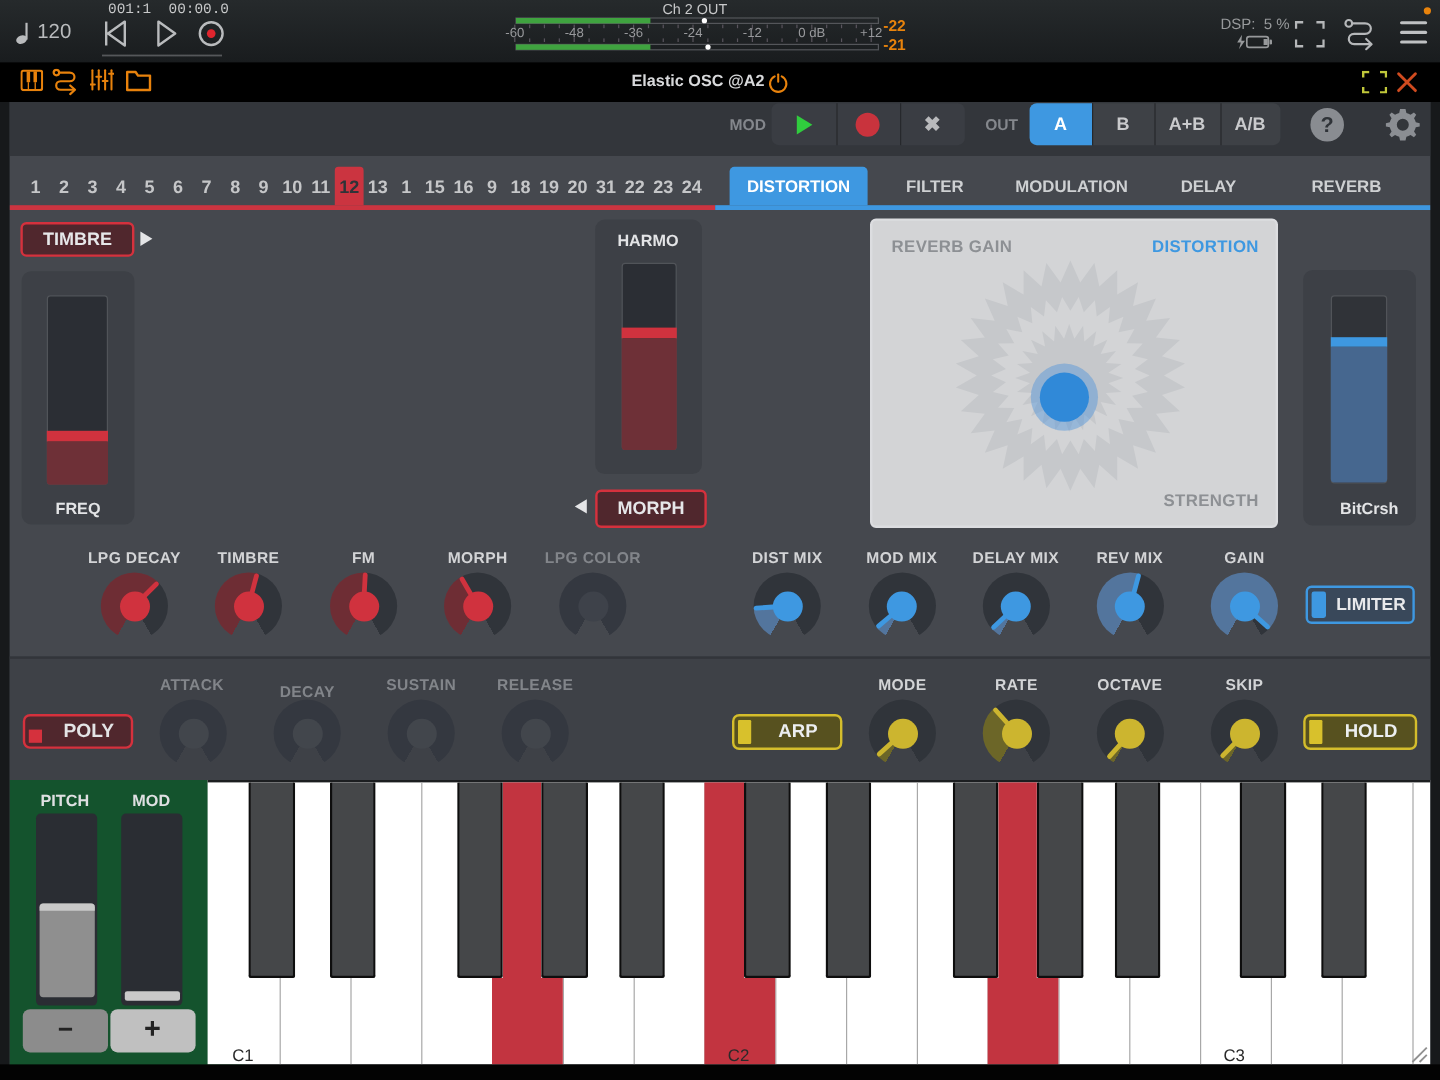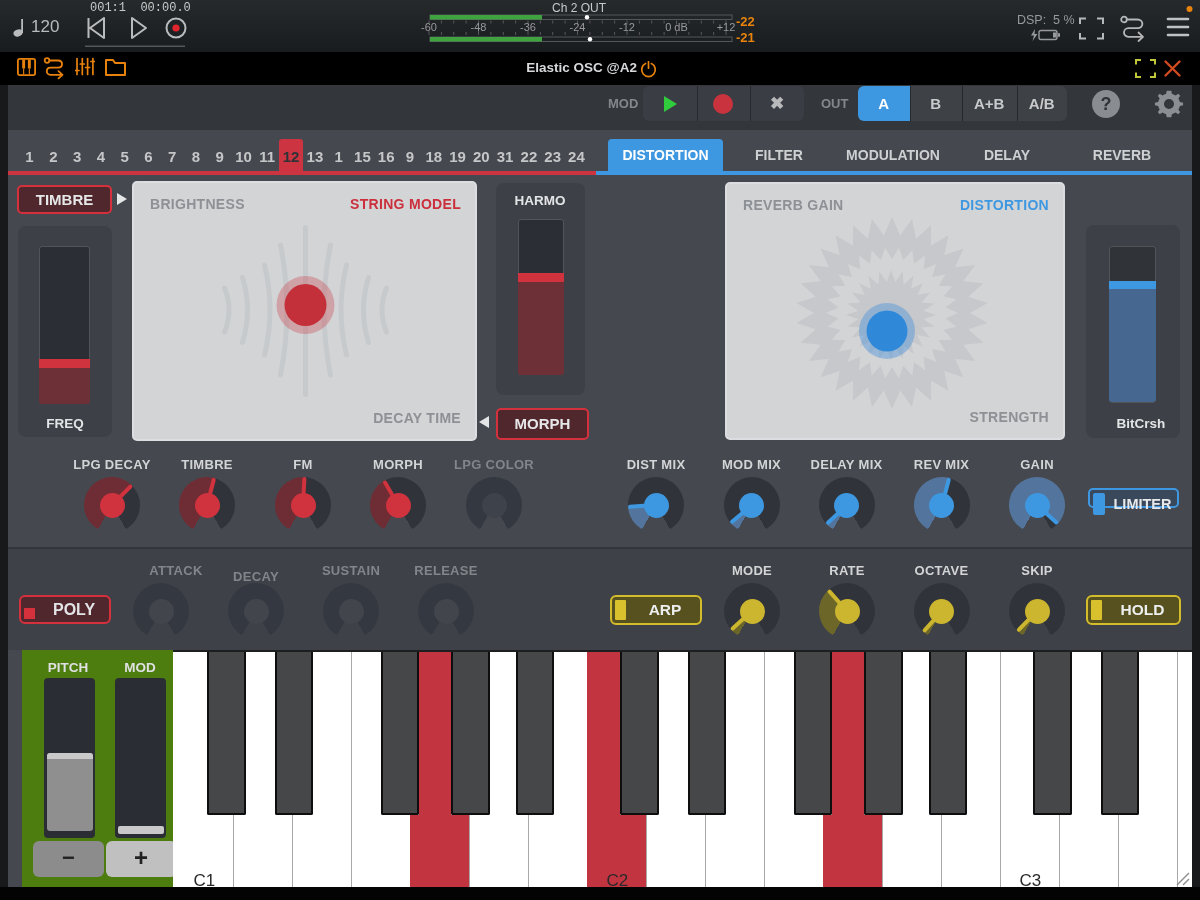--- a/index.html
+++ b/index.html
@@ -58,24 +58,24 @@
 .klab { position:absolute; width:140px; text-align:center; font-size:13px; font-weight:bold; color:#d3d4d6; letter-spacing:.3px; }
 .klabd { position:absolute; width:140px; text-align:center; font-size:13px; font-weight:bold; color:#82858a; letter-spacing:.3px; }
 
 #row2 { position:absolute; left:0; top:462px; width:1184px; height:103px; background:#3e4147; border-top:2px solid #32353a; }
 
 
 #kbd { position:absolute; left:165px; top:565px; width:1019px; height:237px; background:#fff; border-top:2.5px solid #1c1e20; }
 .wksep { position:absolute; top:0; width:1px; height:237px; background:#a8a8a8; }
 .bk { position:absolute; top:0; height:163px; background:#454749; border:2px solid #0e0e0e; border-top:none; border-radius:0 0 2px 2px; }
 .pressed { position:absolute; background:#c23440; }
-.clab { position:absolute; top:219px; width:30px; font-size:17px; color:#2a2a2a; }
-
-
-#wheels { position:absolute; left:0; top:565px; width:196px; height:238px; background:#4d7c0f;margin-left:14px; }
+.clab { position:absolute; top:219px; width:30px; font-size:14px; color:#2a2a2a; }
+
+
+#wheels { position:absolute; left:0; top:565px; width:196px; height:238px; background:#14532d; }
 .wlab { position:absolute; top:10px; width:60px; text-align:center; font-size:13.5px; font-weight:bold; color:#dfe0e2; }
 .wtrack { position:absolute; top:28px; width:51px; height:160px; background:#2a2d33; border-radius:4px; }
 .pmbtn { position:absolute; top:191px; width:71px; height:36px; border-radius:6px; text-align:center; color:#222; }
 
 #botstrip { position:absolute; left:0; top:887px; width:1200px; height:13px; background:#030303; }
 </style></head>
 <body>
 <div id="stage">
 
 <div id="topbar">
@@ -304,38 +304,20 @@
 
   <div class="rbtn" style="left:9px;top:100px;width:95px;height:29px;line-height:25px">TIMBRE</div>
   <div class="tri" style="left:109px;top:108px;border-top:6.5px solid transparent;border-bottom:6.5px solid transparent;border-left:10px solid #e4e5e7"></div>
 
   <div class="fpanel" style="left:10px;top:141px;width:94px;height:211px"></div>
   <div class="ftrack" style="left:31px;top:161px;width:51px;height:158px"></div>
   <div class="abs" style="left:31px;top:274px;width:51px;height:9px;background:#d0323e"></div>
   <div class="abs" style="left:31px;top:283px;width:51px;height:36px;background:#6e3037;border-radius:0 0 3px 3px"></div>
   <div class="flab" style="left:22px;top:331px;width:70px">FREQ</div>
 
-  <div class="pad" style="left:124px;top:96px;width:345px;height:260px;border:2px solid #dcdde0">
-    <svg width="341" height="256" viewBox="0 0 341 256" style="position:absolute;left:0;top:0">
-      <rect x="169" y="42" width="5" height="172" rx="2.5" fill="#c7cacc"></rect>
-      <path d="M 146.5 62.0 Q 159.5 127.0 146.5 192.0" stroke="#c7cacc" stroke-width="5" fill="none" stroke-linecap="round"></path>
-<path d="M 196.5 62.0 Q 183.5 127.0 196.5 192.0" stroke="#c7cacc" stroke-width="5" fill="none" stroke-linecap="round"></path>
-<path d="M 130.5 82.0 Q 141.5 127.0 130.5 172.0" stroke="#c7cacc" stroke-width="5" fill="none" stroke-linecap="round"></path>
-<path d="M 212.5 82.0 Q 201.5 127.0 212.5 172.0" stroke="#c7cacc" stroke-width="5" fill="none" stroke-linecap="round"></path>
-<path d="M 108.5 94.5 Q 118.5 127.0 108.5 159.5" stroke="#c7cacc" stroke-width="5" fill="none" stroke-linecap="round"></path>
-<path d="M 234.5 94.5 Q 224.5 127.0 234.5 159.5" stroke="#c7cacc" stroke-width="5" fill="none" stroke-linecap="round"></path>
-<path d="M 90.5 105.0 Q 99.5 127.0 90.5 149.0" stroke="#c7cacc" stroke-width="5" fill="none" stroke-linecap="round"></path>
-<path d="M 252.5 105.0 Q 243.5 127.0 252.5 149.0" stroke="#c7cacc" stroke-width="5" fill="none" stroke-linecap="round"></path>
-      <circle cx="171.5" cy="122" r="29" fill="rgba(200,48,58,0.30)"></circle>
-      <circle cx="171.5" cy="122" r="21" fill="#c4303a"></circle>
-    </svg>
-    <div class="padlab" style="left:16px;top:13px">BRIGHTNESS</div>
-    <div class="padlab" style="right:14px;top:13px;color:#cb2f3b">STRING MODEL</div>
-    <div class="padlab" style="right:14px;bottom:13px">DECAY TIME</div>
-  </div>
 
   <div class="fpanel" style="left:488px;top:98px;width:89px;height:212px"></div>
   <div class="flab" style="left:497px;top:108px;width:70px">HARMO</div>
   <div class="ftrack" style="left:510px;top:134px;width:46px;height:156px"></div>
   <div class="abs" style="left:510px;top:188px;width:46px;height:9px;background:#d0323e"></div>
   <div class="abs" style="left:510px;top:197px;width:46px;height:93px;background:#6e3037;border-radius:0 0 3px 3px"></div>
   <div class="rbtn" style="left:488px;top:323px;width:93px;height:32px;line-height:28px">MORPH</div>
   <div class="tri" style="left:471px;top:331px;border-top:6.5px solid transparent;border-bottom:6.5px solid transparent;border-right:10px solid #e4e5e7"></div>
 
   <div class="pad" style="left:717px;top:97px;width:340px;height:258px;border:2px solid #dcdde0">
@@ -417,27 +399,27 @@
           <div class="kbar" style="background:#3e98e1"></div>
         </div>
         <div class="kctr" style="background:#3e98e1"></div>
       </div>
 <div class="kn" style="left:1001.0px;top:392px;background:conic-gradient(from 210deg, #53759d 0deg 282deg, #30343a 282deg 300deg, #45484e 300deg 360deg)">
         <div class="kptr" style="transform:rotate(132deg)">
           <div class="kbar" style="background:#3e98e1"></div>
         </div>
         <div class="kctr" style="background:#3e98e1"></div>
       </div>
-  <div class="abs" style="left:1080px;top:403px;width:91px;height:20px;border:2px solid #3e98e1;border-radius:5px;background:#39485a">
+  <div class="abs" style="left:1080px;top:403px;width:91px;height:32px;border:2px solid #3e98e1;border-radius:5px;background:#39485a">
     <div class="abs" style="left:3px;top:3px;width:11.5px;height:22px;background:#3e98e1;border-radius:2px"></div>
     <div class="abs" style="left:18px;top:0;width:69px;text-align:center;line-height:28px;font-size:14.5px;font-weight:bold;color:#e8e9eb">LIMITER</div>
   </div>
 
   <div id="row2"></div>
-  <div class="klabd" style="left:98px;top:478px">ATTACK</div>
+  <div class="klabd" style="left:82px;top:478px">ATTACK</div>
 <div class="klabd" style="left:178.0px;top:484px">DECAY</div>
 <div class="klabd" style="left:273.0px;top:478px">SUSTAIN</div>
 <div class="klabd" style="left:368.0px;top:478px">RELEASE</div>
 <div class="klab" style="left:674.0px;top:478px">MODE</div>
 <div class="klab" style="left:769.0px;top:478px">RATE</div>
 <div class="klab" style="left:863.5px;top:478px">OCTAVE</div>
 <div class="klab" style="left:959.0px;top:478px">SKIP</div>
   <div class="kn" style="left:125.0px;top:498px;background:conic-gradient(from 210deg, #343840 0deg 300deg, #3e4147 300deg 360deg)">
         <div class="khole" style="background:#42464c"></div>
       </div>

